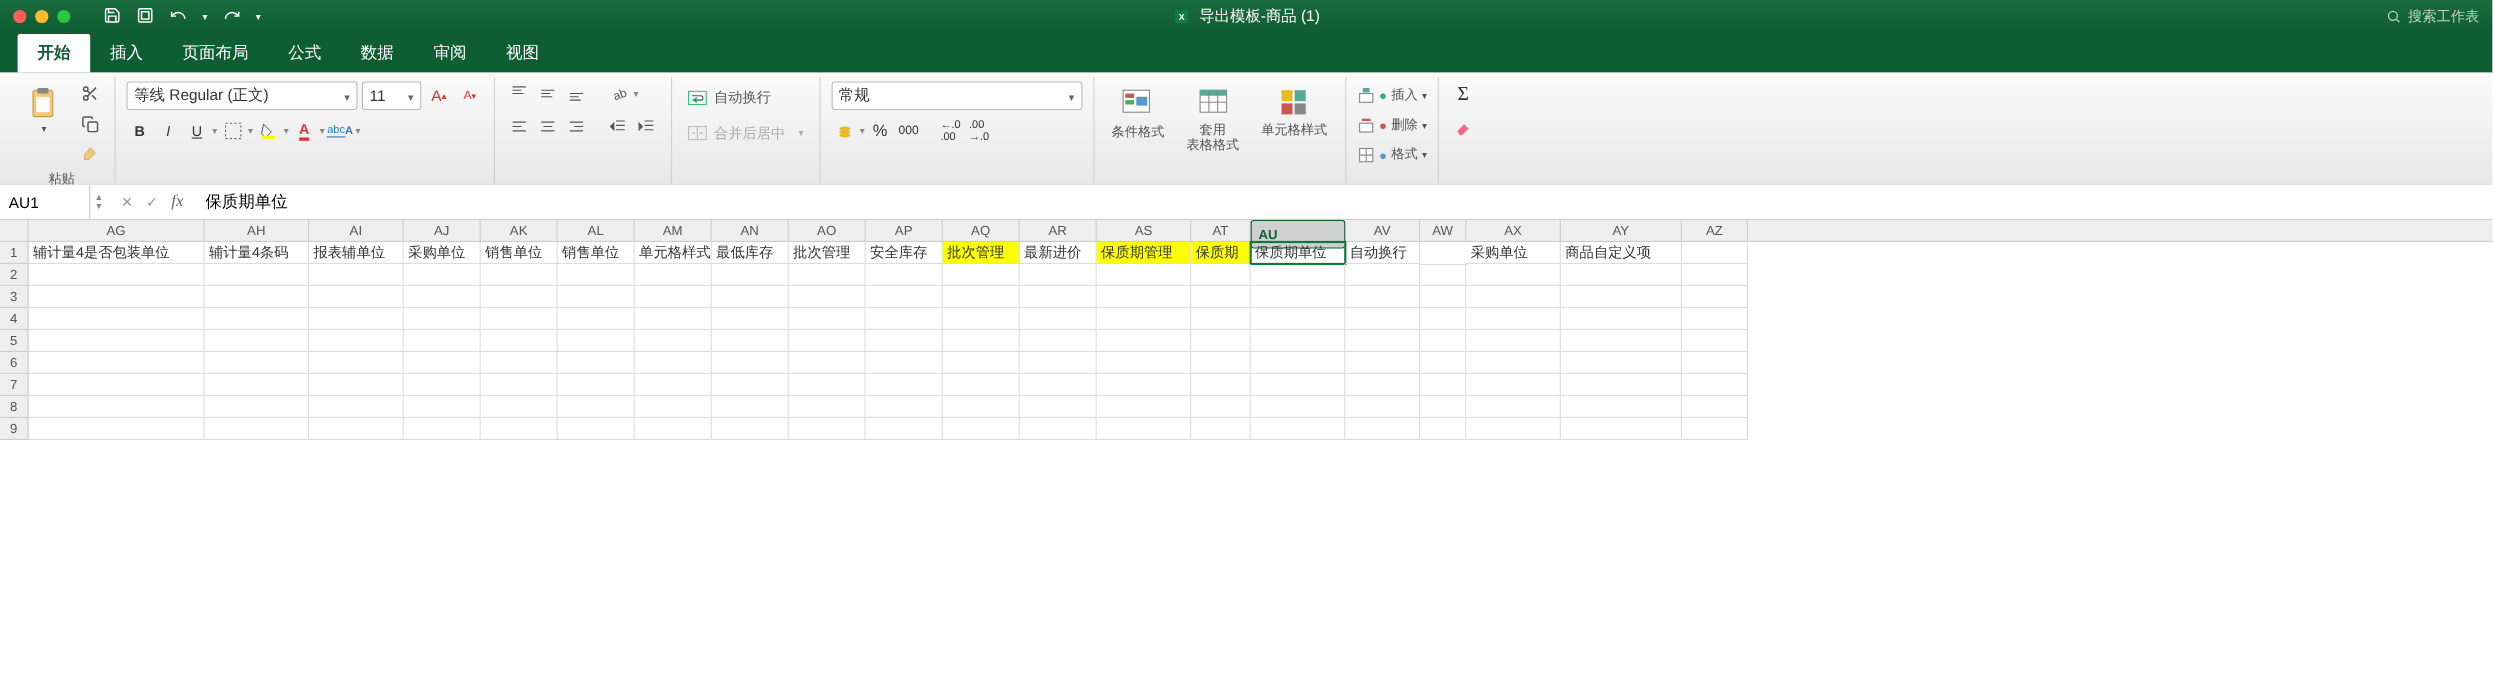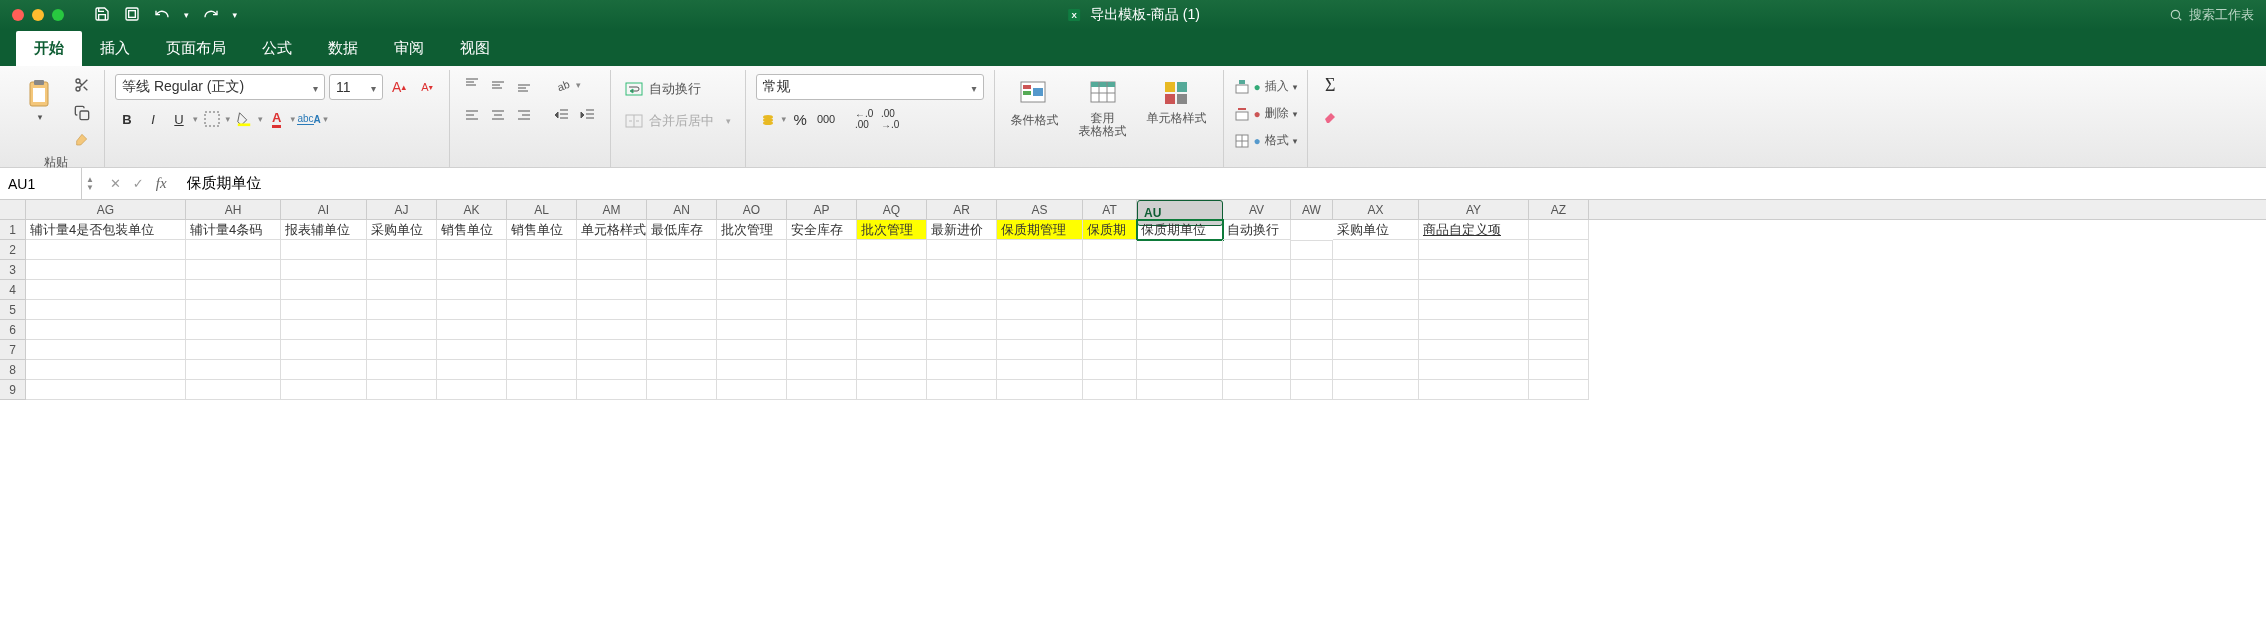--- a/index.html
+++ b/index.html
@@ -467,21 +467,21 @@
         <div class="cell" style="width: 70px;">批次管理</div>
         <div class="cell" style="width: 70px;">安全库存</div>
         <div class="cell hl" style="width: 70px;">批次管理</div>
         <div class="cell" style="width: 70px;">最新进价</div>
         <div class="cell hl" style="width: 86px;">保质期管理</div>
         <div class="cell hl" style="width: 54px;">保质期</div>
         <div class="cell active" style="width: 86px;">保质期单位</div>
         <div class="cell" style="width: 68px;">自动换行</div>
         <div class="cell" style="width: 42px; margin-top: 20px;">运费</div>
         <div class="cell" style="width: 86px;">采购单位</div>
-        <div class="cell" style="width: 110px; text-decoration: underline;">商品自定义项</div>
+        <div class="cell" style="width: 110px;">商品自定义项</div>
         <div class="cell" style="width: 60px;"></div>
       </div>
       <div class="row">
         <div class="rowhdr">2</div>
         <div class="cell" style="width: 160px;"></div>
         <div class="cell" style="width: 95px;"></div>
         <div class="cell" style="width: 86px;"></div>
         <div class="cell" style="width: 70px;"></div>
         <div class="cell" style="width: 70px;"></div>
         <div class="cell" style="width: 70px;"></div>

